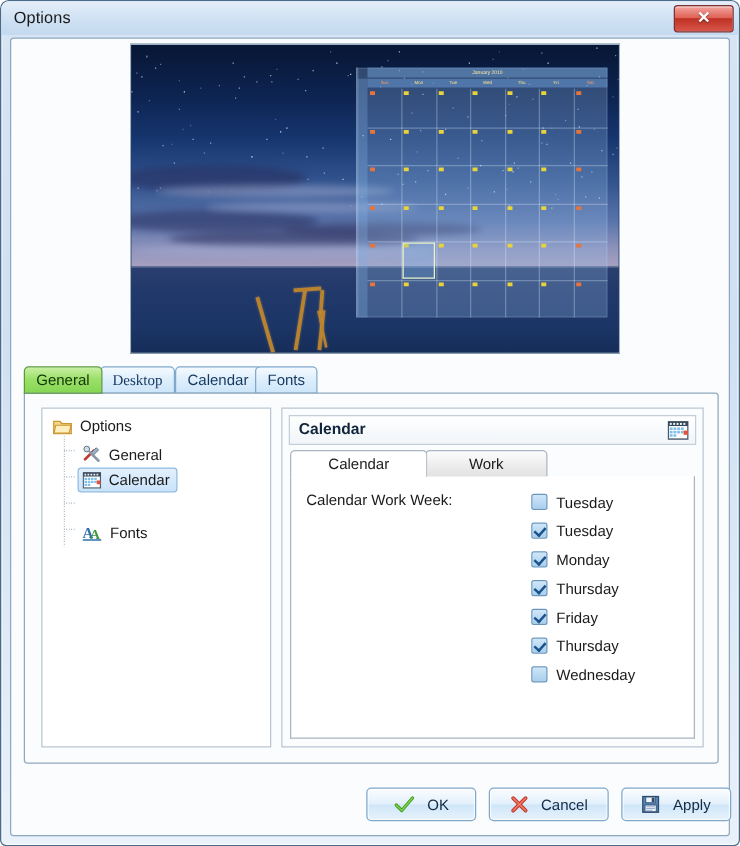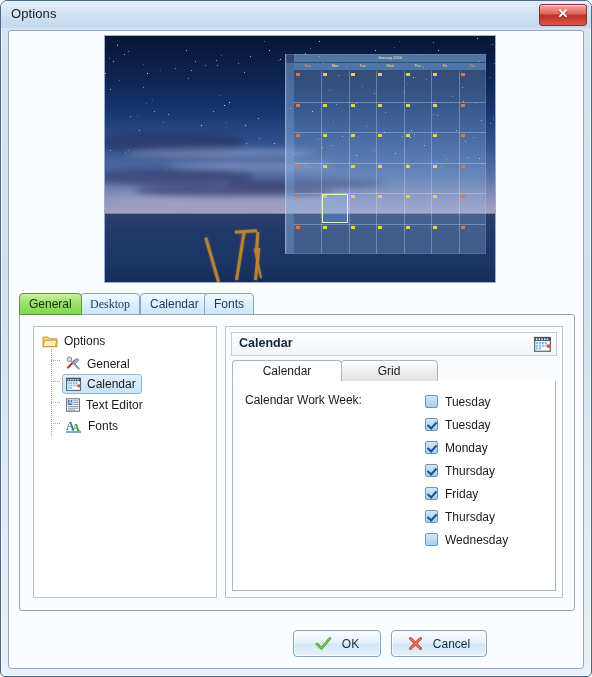--- a/index.html
+++ b/index.html
@@ -576,38 +576,20 @@
                   <rect x="9.4" y="7.6" width="2" height="1.8"></rect>
                 <rect x="1.6" y="10" width="2" height="1.8"></rect>
                   <rect x="4.2" y="10" width="2" height="1.8"></rect>
               </g>
               <rect x="11.4" y="7.4" width="3" height="3" fill="#e2533a"></rect>
             </svg>
           </span>
           <span>Calendar</span>
         </div>
 
-        <div class="tree-item" style="top:68px;">
-          <span>
-            <svg width="14" height="14" viewBox="0 0 14 14">
-              <rect x=".6" y=".8" width="12.8" height="12.4" fill="#ffffff" stroke="#5a6a7a" stroke-width="1"></rect>
-              <rect x="1.8" y="2" width="4.6" height="5" fill="#4a74b8"></rect>
-              <text x="2.6" y="6.3" font-size="5" fill="#ffffff" font-family="Liberation Sans, sans-serif">A</text>
-              <g stroke="#7a8a9a" stroke-width=".9">
-                <path d="M7.4 2.8h5"></path>
-                  <path d="M7.4 4.6h5"></path>
-                  <path d="M7.4 6.4h5"></path>
-                <path d="M2 8.4h10.4"></path>
-                  <path d="M2 10.2h10.4"></path>
-                  <path d="M2 12h7"></path>
-              </g>
-            </svg>
-          </span>
-          <span>Text Editor</span>
-        </div>
 
         <div class="tree-item" style="top:89px;">
           <span>
             <svg width="16" height="14" viewBox="0 0 16 14">
               <text x="0" y="11" font-size="12" font-weight="bold" fill="#2f6fad" font-family="Liberation Serif, serif">A</text>
               <text x="6" y="12" font-size="11" font-weight="bold" fill="#3a9a3a" font-family="Liberation Serif, serif">A</text>
               <path d="M0 13h15" stroke="#2f6fad" stroke-width="1.2"></path>
             </svg>
           </span>
           <span>Fonts</span>
@@ -640,21 +622,21 @@
                 <rect x="1.6" y="10" width="2" height="1.8"></rect>
                   <rect x="4.2" y="10" width="2" height="1.8"></rect>
               </g>
               <rect x="11.4" y="7.4" width="3" height="3" fill="#e2533a"></rect>
             </svg>
           </div>
         </div>
 
         <div id="innertabs">
           <div class="itab active" style="left:0px; width:110px;">Calendar</div>
-          <div class="itab" style="left:108px; width:98px;">Grid</div>
+          <div class="itab" style="left:108px; width:98px;">Work</div>
         </div>
 
         <div id="innerpage">
           <div class="field-label">Calendar Work Week:</div>
           <div class="checks" id="checks">
               <div class="chk-row">
                 <span class="box"></span>
                 <span>Tuesday</span>
               </div>
               <div class="chk-row">
@@ -700,16 +682,32 @@
       <div class="btn" style="left:382px; width:96px;">
         <span>
           <svg width="15" height="15" viewBox="0 0 15 15">
             <path d="M2.5 2.5 L12.5 12.5 M12.5 2.5 L2.5 12.5" stroke="#c0392b" stroke-width="3" stroke-linecap="round"></path>
             <path d="M2.5 2.5 L12.5 12.5 M12.5 2.5 L2.5 12.5" stroke="#f07a66" stroke-width="1.2" stroke-linecap="round"></path>
           </svg>
         </span>
         <span class="lbl">Cancel</span>
       </div>
 
+      <div class="btn" style="left:488px; width:88px;">
+        <span>
+          <svg width="15" height="15" viewBox="0 0 15 15">
+            <rect x="1.2" y="1.2" width="12.6" height="12.6" fill="#5b85b5" stroke="#2c4a6e" stroke-width="1"></rect>
+            <rect x="3.6" y="1.6" width="7.6" height="4.6" fill="#eef4fa" stroke="#2c4a6e" stroke-width=".7"></rect>
+            <rect x="8.4" y="2.2" width="2.2" height="3.4" fill="#2c4a6e"></rect>
+            <rect x="3" y="8" width="9" height="5.4" fill="#eef4fa" stroke="#2c4a6e" stroke-width=".7"></rect>
+            <g stroke="#8aa6c4" stroke-width=".7">
+              <path d="M4 9.4h7"></path>
+                <path d="M4 10.8h7"></path>
+                <path d="M4 12.2h5"></path>
+            </g>
+          </svg>
+        </span>
+        <span class="lbl">Apply</span>
+      </div>
     </div>
 
   </div>
 </div>
 
 </body></html>

